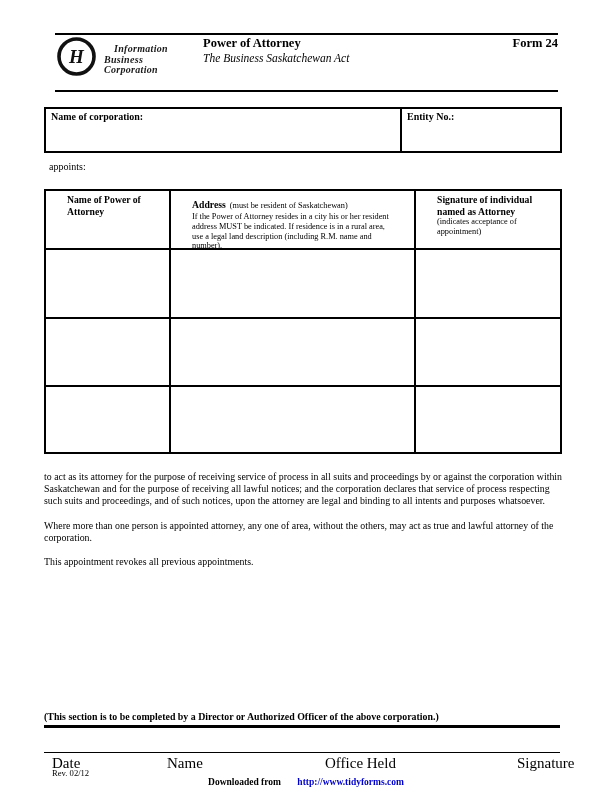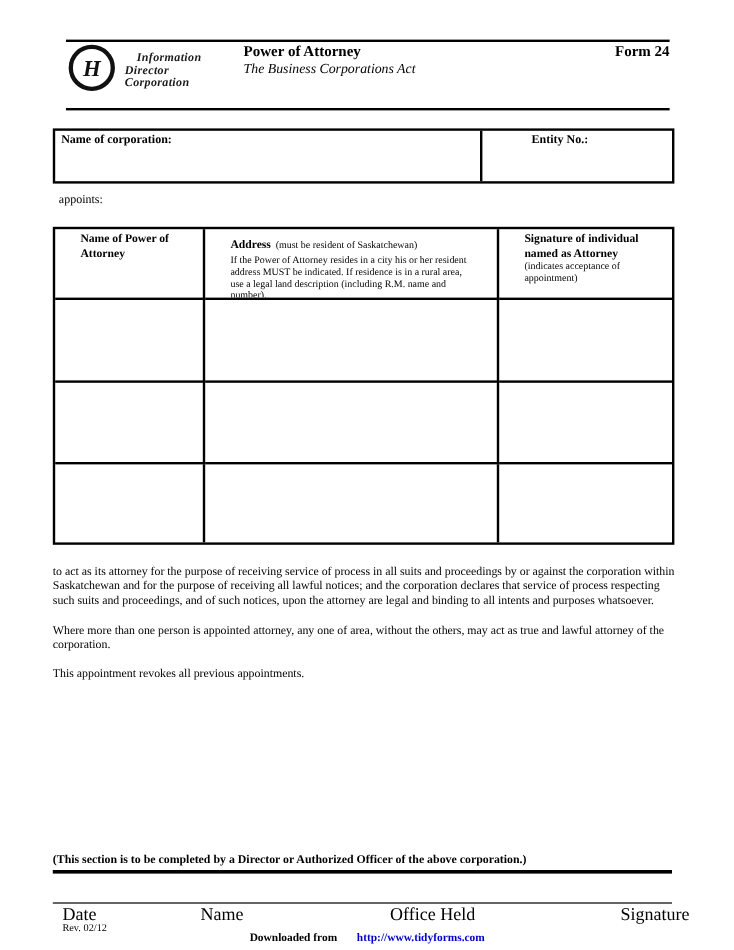--- a/index.html
+++ b/index.html
@@ -18,21 +18,21 @@
   .header-bottom-rule{left:55px;top:90px;width:503px;height:2px;}
   .logo{position:absolute;left:56px;top:36px;width:41px;height:41px;}
   .org-lines{position:absolute;left:104px;top:44px;font-size:10px;font-weight:bold;font-style:italic;line-height:10.5px;letter-spacing:.3px;color:#1a1a1a;}
   .org-line1{margin-left:10px;}
   .doc-title{position:absolute;left:203px;top:36px;font-size:12.5px;font-weight:bold;}
   .doc-subtitle{position:absolute;left:203px;top:52px;font-size:11.5px;font-style:italic;}
   .form-number{position:absolute;right:54px;top:36px;font-size:12.5px;font-weight:bold;}
   
   .corp-table{
     position:absolute;left:44px;top:107px;width:514px;height:42px;
-    border:2px solid #000;display:flex;gap:36px;
+    border:2px solid #000;display:flex;
   }
   .corp-cell{padding:2px 5px;font-size:10px;font-weight:bold;}
   .corp-name-cell{width:344px;border-right:2px solid #000;}
   .corp-entity-cell{flex:1;}
   .appoints{position:absolute;left:49px;top:161px;font-size:10px;}
   
   .att-table{
     position:absolute;left:44px;top:189px;width:514px;
     border:2px solid #000;
     display:grid;
@@ -71,26 +71,26 @@
 
   <div class="logo">
     <svg width="41" height="41" viewBox="0 0 41 41">
       <circle cx="20.5" cy="20.5" r="17.5" fill="none" stroke="#111" stroke-width="3.6"></circle>
       <text x="20.5" y="27" text-anchor="middle" font-family="Liberation Serif, serif" font-size="19" font-weight="bold" font-style="italic" fill="#111">H</text>
     </svg>
   </div>
 
   <div class="org-lines">
     <div class="org-line1">Information</div>
-    <div>Director</div>
+    <div>Business</div>
     <div>Corporation</div>
   </div>
 
   <div class="doc-title">Power of Attorney</div>
-  <div class="doc-subtitle">The Business Corporations Act</div>
+  <div class="doc-subtitle">The Business Saskatchewan Act</div>
   <div class="form-number">Form 24</div>
 
   <div class="rule header-bottom-rule"></div>
 
   <div class="corp-table">
     <div class="corp-cell corp-name-cell">
       <span>Name of corporation:</span>
       <span></span>
     </div>
     <div class="corp-cell corp-entity-cell">

